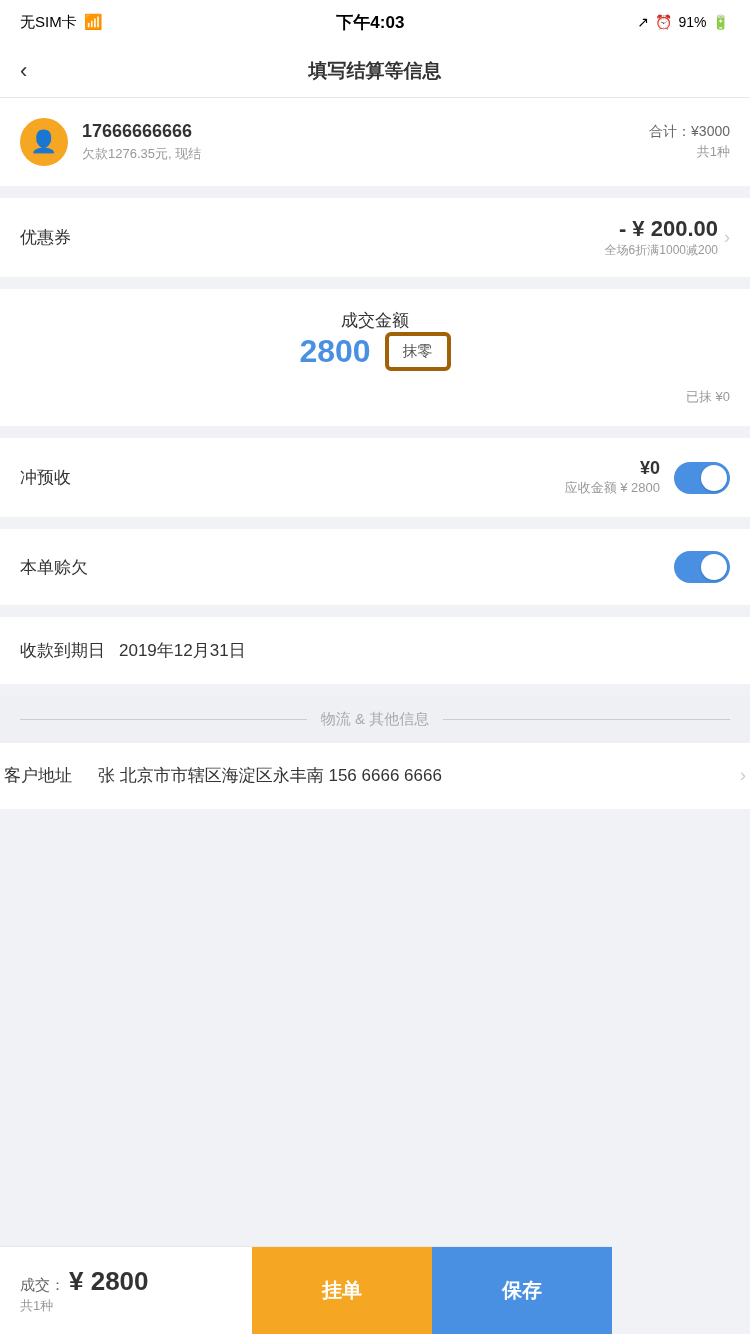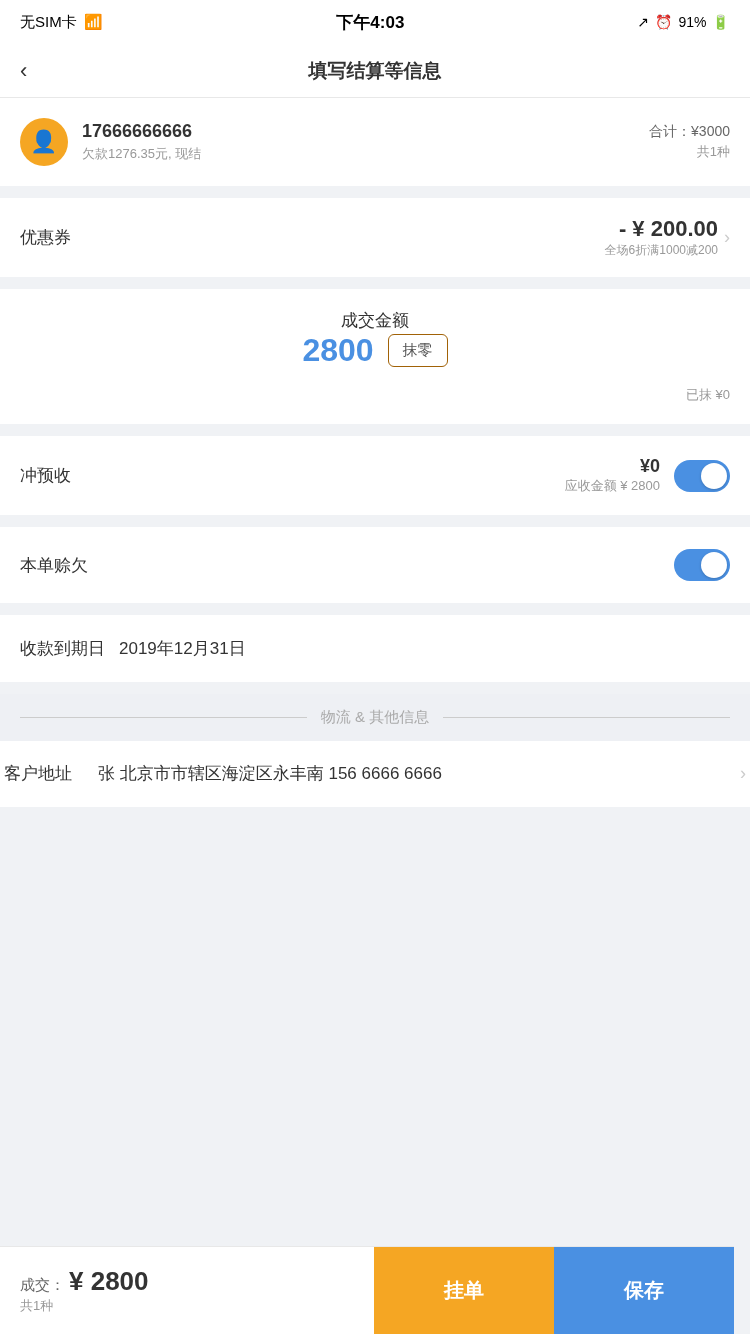--- a/index.html
+++ b/index.html
@@ -164,21 +164,21 @@
       display: flex;
       align-items: center;
       gap: 14px;
     }
     .transaction-amount {
       font-size: 32px;
       font-weight: 700;
       color: #4a90e2;
     }
     .round-btn {
-      border: 1px solid #a16207;
+      border: 4px solid #a16207;
       border-radius: 6px;
       padding: 6px 14px;
       font-size: 15px;
       color: #555;
       background: #fff;
       cursor: pointer;
     }
     .erased-text {
       font-size: 13px;
       color: #999;
@@ -317,21 +317,21 @@
     .gray-area {
       background: #f0f2f5;
       height: 100px;
     }
 
     
     .bottom-bar {
       position: fixed;
       bottom: 0;
       left: 0;
-      width: 734px;
+      width: 612px;
       height: 88px;
       background: #fff;
       display: flex;
       align-items: center;
       border-top: 1px solid #e8e8e8;
     }
     .bottom-info {
       flex: 1;
       padding: 0 20px;
     }

